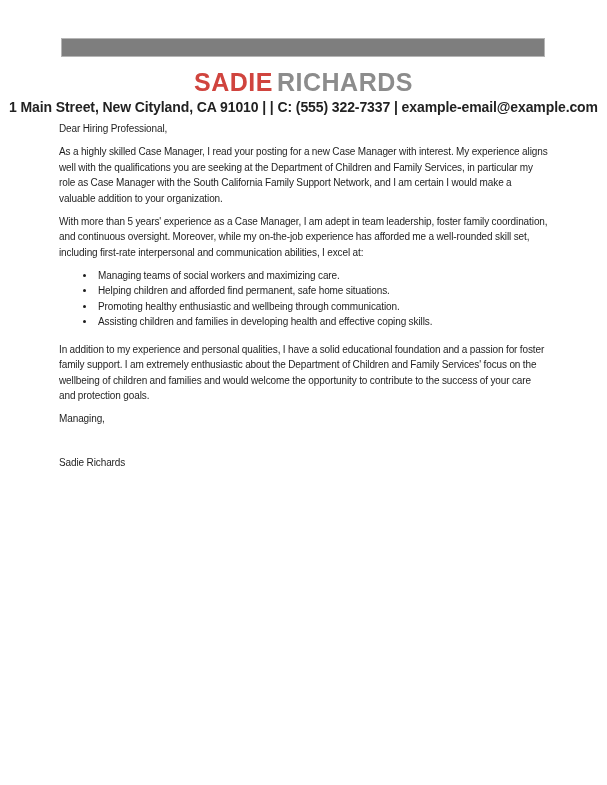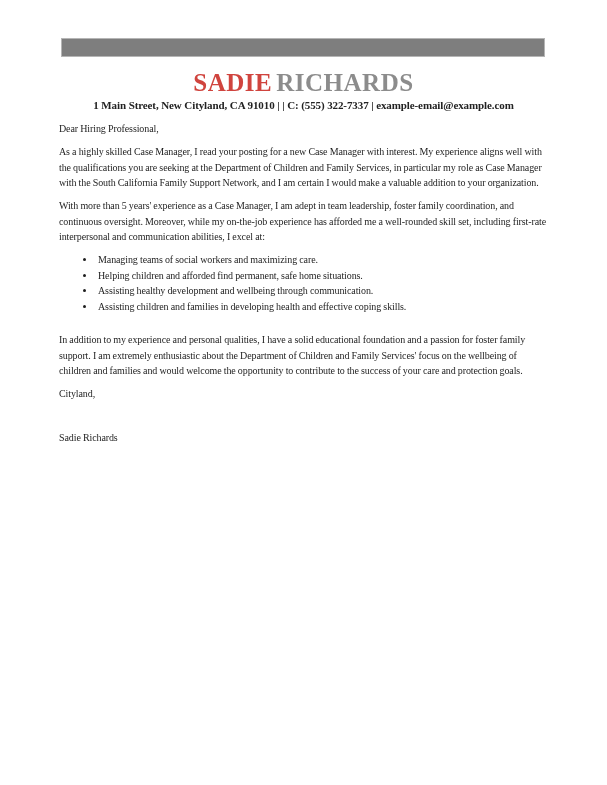--- a/index.html
+++ b/index.html
@@ -1,21 +1,21 @@
 <!DOCTYPE html>
 <html><head>
 <meta charset="utf-8">
 <style>
   html, body { margin: 0; padding: 0; background: #ffffff; }
   .page {
     position: relative;
     width: 607px;
     height: 785px;
     background: #ffffff;
-    font-family: Liberation Serif, serif;
+    font-family: Liberation Sans, sans-serif;
     overflow: hidden;
   }
   .top-bar {
     position: absolute;
     left: 61px;
     top: 38px;
     width: 484px;
     height: 19px;
     background: #7e7e7e;
     border: 1px solid #b5b5b5;
@@ -34,40 +34,40 @@
     white-space: nowrap;
   }
   .name .first { color: #d0443e; }
   .name .last  { color: #8c8c8c; margin-left: 4px; }
   .contact {
     position: absolute;
     top: 99px;
     left: 0;
     width: 100%;
     text-align: center;
-    font-size: 11px;
+    font-size: 14px;
     font-weight: bold;
     color: #222222;
     letter-spacing: -0.1px;
     white-space: nowrap;
   }
   .content {
     position: absolute;
     left: 59px;
     top: 121px;
     width: 489px;
     font-size: 10px;
     line-height: 15.5px;
     color: #1e1e1e;
     letter-spacing: -0.1px;
     word-spacing: -0.2px;
   }
   .content p { margin: 0 0 7.5px 0; }
   .content ul {
-    margin: 7px 0 18px 0;
+    margin: 7px 0 12px 0;
     padding-left: 37px;
     list-style: disc;
   }
   .content li { padding-left: 2px; margin: 0; }
   .signoff { margin-bottom: 28px !important; }
 </style>
 </head>
 <body>
 
 <div class="page">
@@ -78,21 +78,21 @@
 
   <div class="contact">1 Main Street, New Cityland, CA 91010 | | C: (555) 322-7337 | example-email@example.com</div>
 
   <div class="content">
     <p class="salutation">Dear Hiring Professional,</p>
     <p>As a highly skilled Case Manager, I read your posting for a new Case Manager with interest. My experience aligns well with the qualifications you are seeking at the Department of Children and Family Services, in particular my role as Case Manager with the South California Family Support Network, and I am certain I would make a valuable addition to your organization.</p>
     <p>With more than 5 years' experience as a Case Manager, I am adept in team leadership, foster family coordination, and continuous oversight. Moreover, while my on-the-job experience has afforded me a well-rounded skill set, including first-rate interpersonal and communication abilities, I excel at:</p>
     <ul>
       <li>Managing teams of social workers and maximizing care.</li>
       <li>Helping children and afforded find permanent, safe home situations.</li>
-      <li>Assisting healthy development and wellbeing through communication.</li>
+      <li>Promoting healthy enthusiastic and wellbeing through communication.</li>
       <li>Assisting children and families in developing health and effective coping skills.</li>
     </ul>
     <p>In addition to my experience and personal qualities, I have a solid educational foundation and a passion for foster family support. I am extremely enthusiastic about the Department of Children and Family Services' focus on the wellbeing of children and families and would welcome the opportunity to contribute to the success of your care and protection goals.</p>
-    <p class="signoff">Cityland,</p>
+    <p class="signoff">Managing,</p>
     <p class="signature">Sadie Richards</p>
   </div>
 
 </div>
 
 </body></html>

